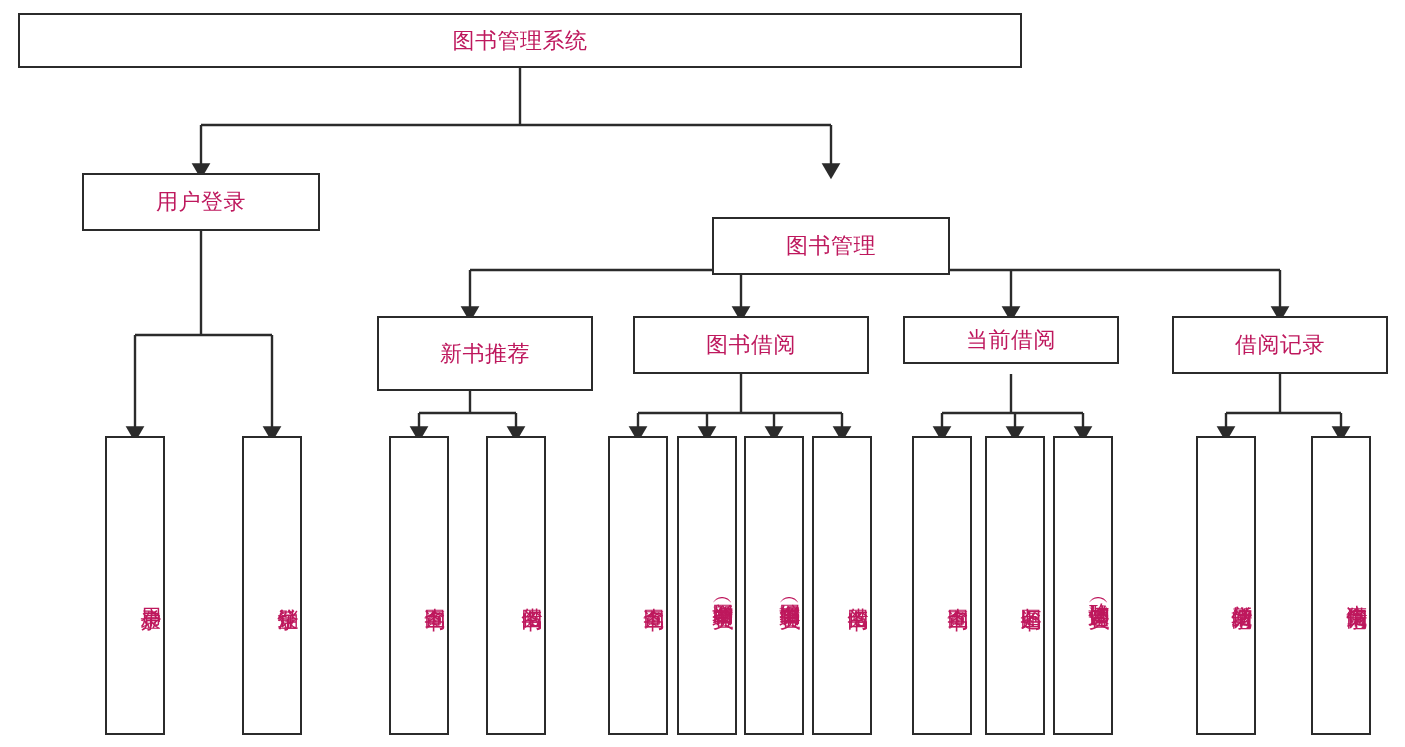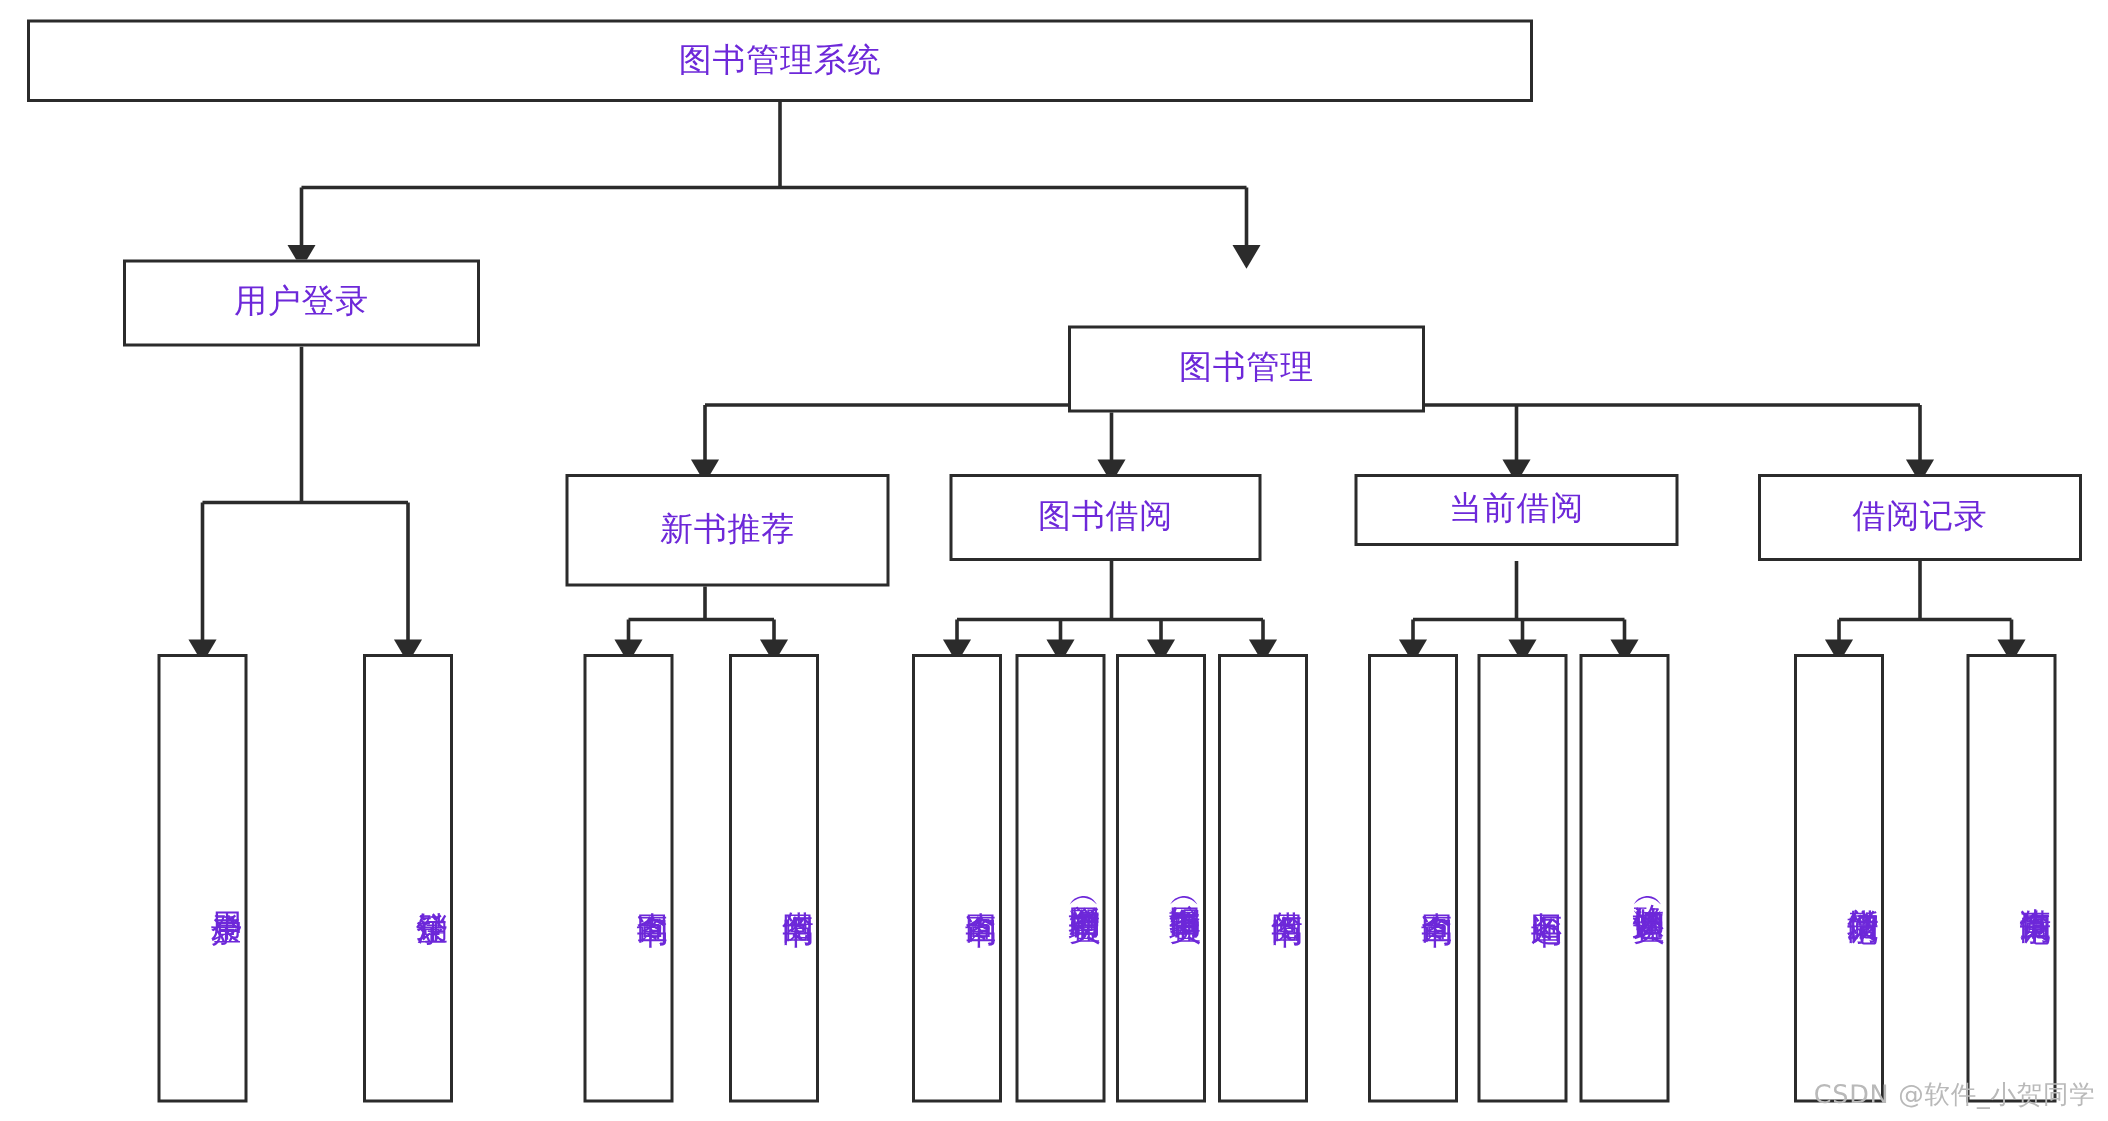--- a/index.html
+++ b/index.html
@@ -24,21 +24,21 @@
     top: 0;
     width: 1405px;
     height: 747px;
     pointer-events: none;
   }
   .node {
     position: absolute;
     box-sizing: border-box;
     border: 2.2px solid #2b2b2b;
     background: #ffffff;
-    color: #6d28d9;
+    color: #be185d;
     display: flex;
     align-items: center;
     justify-content: center;
     text-align: center;
     line-height: 1.18;
   }
   .node.horiz {
     font-size: 22px;
     letter-spacing: 0.5px;
   }
@@ -121,21 +121,21 @@
       </div>
       <div class="node horiz" id="node-login" style="left: 82px; top: 173px; width: 238px; height: 58px;">
         <span class="label">用户登录</span>
       </div>
       <div class="node horiz" id="node-bookmgmt" style="left: 712px; top: 173px; width: 238px; height: 58px; margin-top: 44px;">
         <span class="label">图书管理</span>
       </div>
       <div class="node horiz" id="node-newbook" style="left: 377px; top: 316px; width: 216px; height: 75px;">
         <span class="label">新书推荐</span>
       </div>
-      <div class="node horiz" id="node-borrow" style="left: 633px; top: 316px; width: 208px; height: 58px;">
+      <div class="node horiz" id="node-borrow" style="left: 633px; top: 316px; width: 236px; height: 58px;">
         <span class="label">图书借阅</span>
       </div>
       <div class="node horiz" id="node-current" style="left: 903px; top: 316px; width: 216px; height: 48px;">
         <span class="label">当前借阅</span>
       </div>
       <div class="node horiz" id="node-records" style="left: 1172px; top: 316px; width: 216px; height: 58px;">
         <span class="label">借阅记录</span>
       </div>
       <div class="node vert" id="node-leaf-1" style="left: 105px; top: 436px; width: 60px; height: 299px;">
         <span class="label">用户登录</span>
@@ -171,14 +171,13 @@
         <span class="label">确认归还（管理员）</span>
       </div>
       <div class="node vert tall-text" id="node-leaf-12" style="left: 1196px; top: 436px; width: 60px; height: 299px;">
         <span class="label">新增借阅记录</span>
       </div>
       <div class="node vert tall-text" id="node-leaf-13" style="left: 1311px; top: 436px; width: 60px; height: 299px;">
         <span class="label">查询借阅记录</span>
       </div>
     </div>
 
-  <div id="watermark">CSDN @软件_小贺同学</div>
 </div>
 
 </body></html>

